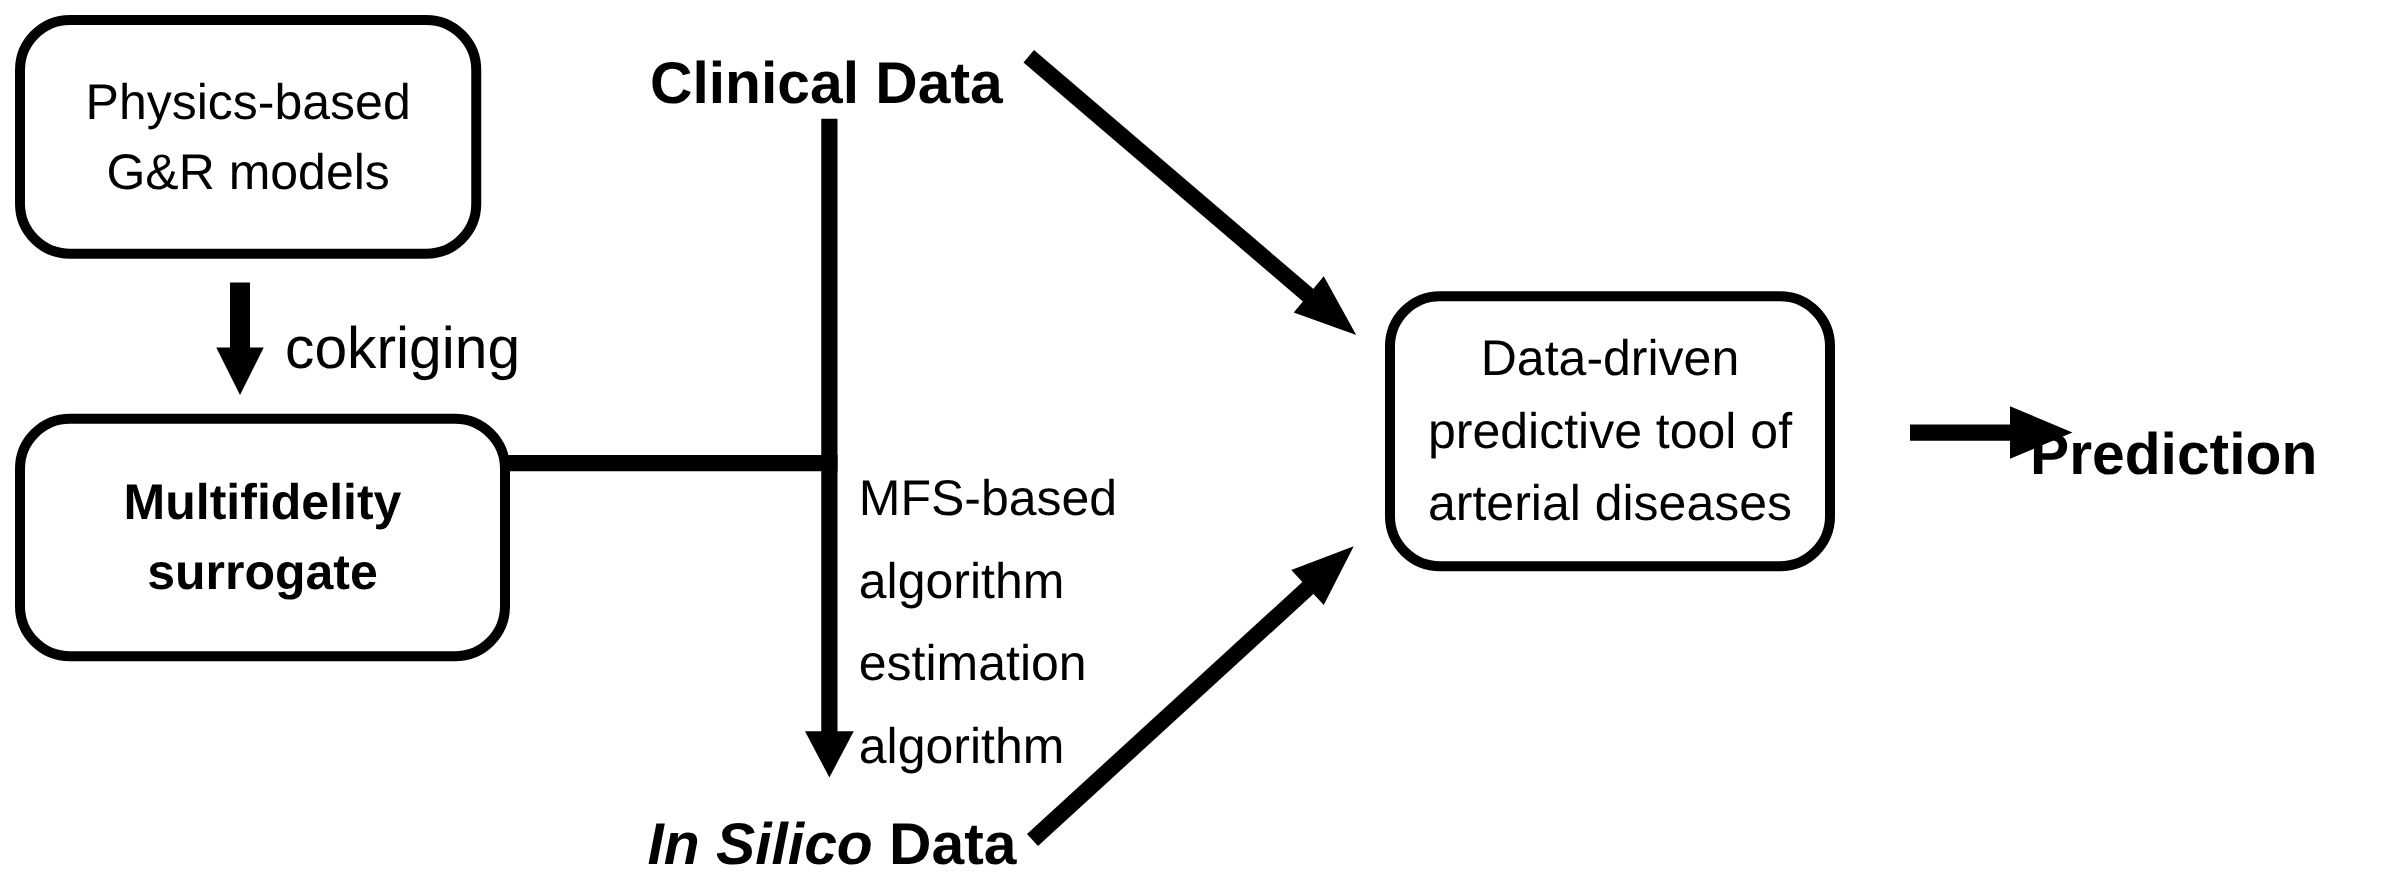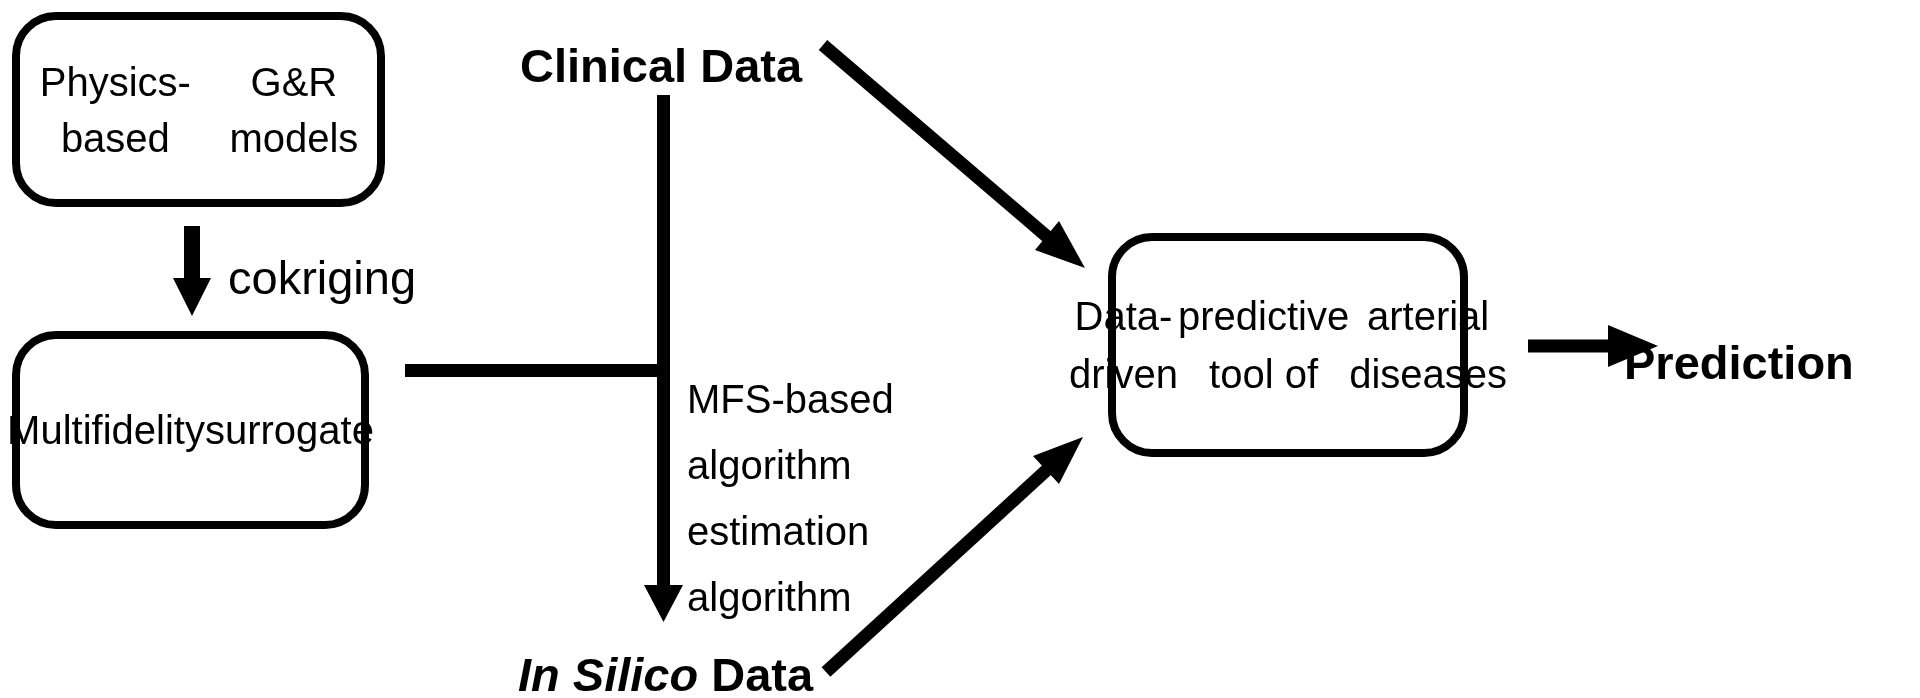--- a/index.html
+++ b/index.html
@@ -20,30 +20,30 @@
     left: 0; top: 0;
     width: 1920px; height: 698px;
   }
   .node-box {
     position: absolute;
     box-sizing: border-box;
     border: 8px solid #000000;
     border-radius: 44px;
     background: #ffffff;
     display: flex;
-    flex-direction: row;
+    flex-direction: column;
     align-items: center;
     justify-content: center;
     text-align: center;
     font-size: 40px;
     line-height: 56px;
     color: #000000;
   }
   .box-physics   { left: 12px;   top: 12px;  width: 373px; height: 195px; }
-  .box-surrogate { left: 12px;   top: 331px; width: 357px; height: 198px; }
+  .box-surrogate { left: 12px;   top: 331px; width: 396px; height: 198px; font-weight: bold; }
   .box-tool      { left: 1108px; top: 233px; width: 360px; height: 224px; line-height: 58px; }
   .free-label {
     position: absolute;
     white-space: nowrap;
     color: #000000;
   }
   .lbl-bold { font-weight: bold; font-size: 47px; margin-top: 11px; }
   .lbl-clinical   { left: 520px;  top: 27px; }
   .lbl-insilico   { left: 518px;  top: 636px; }
   .lbl-prediction { left: 1624px; top: 324px; }

